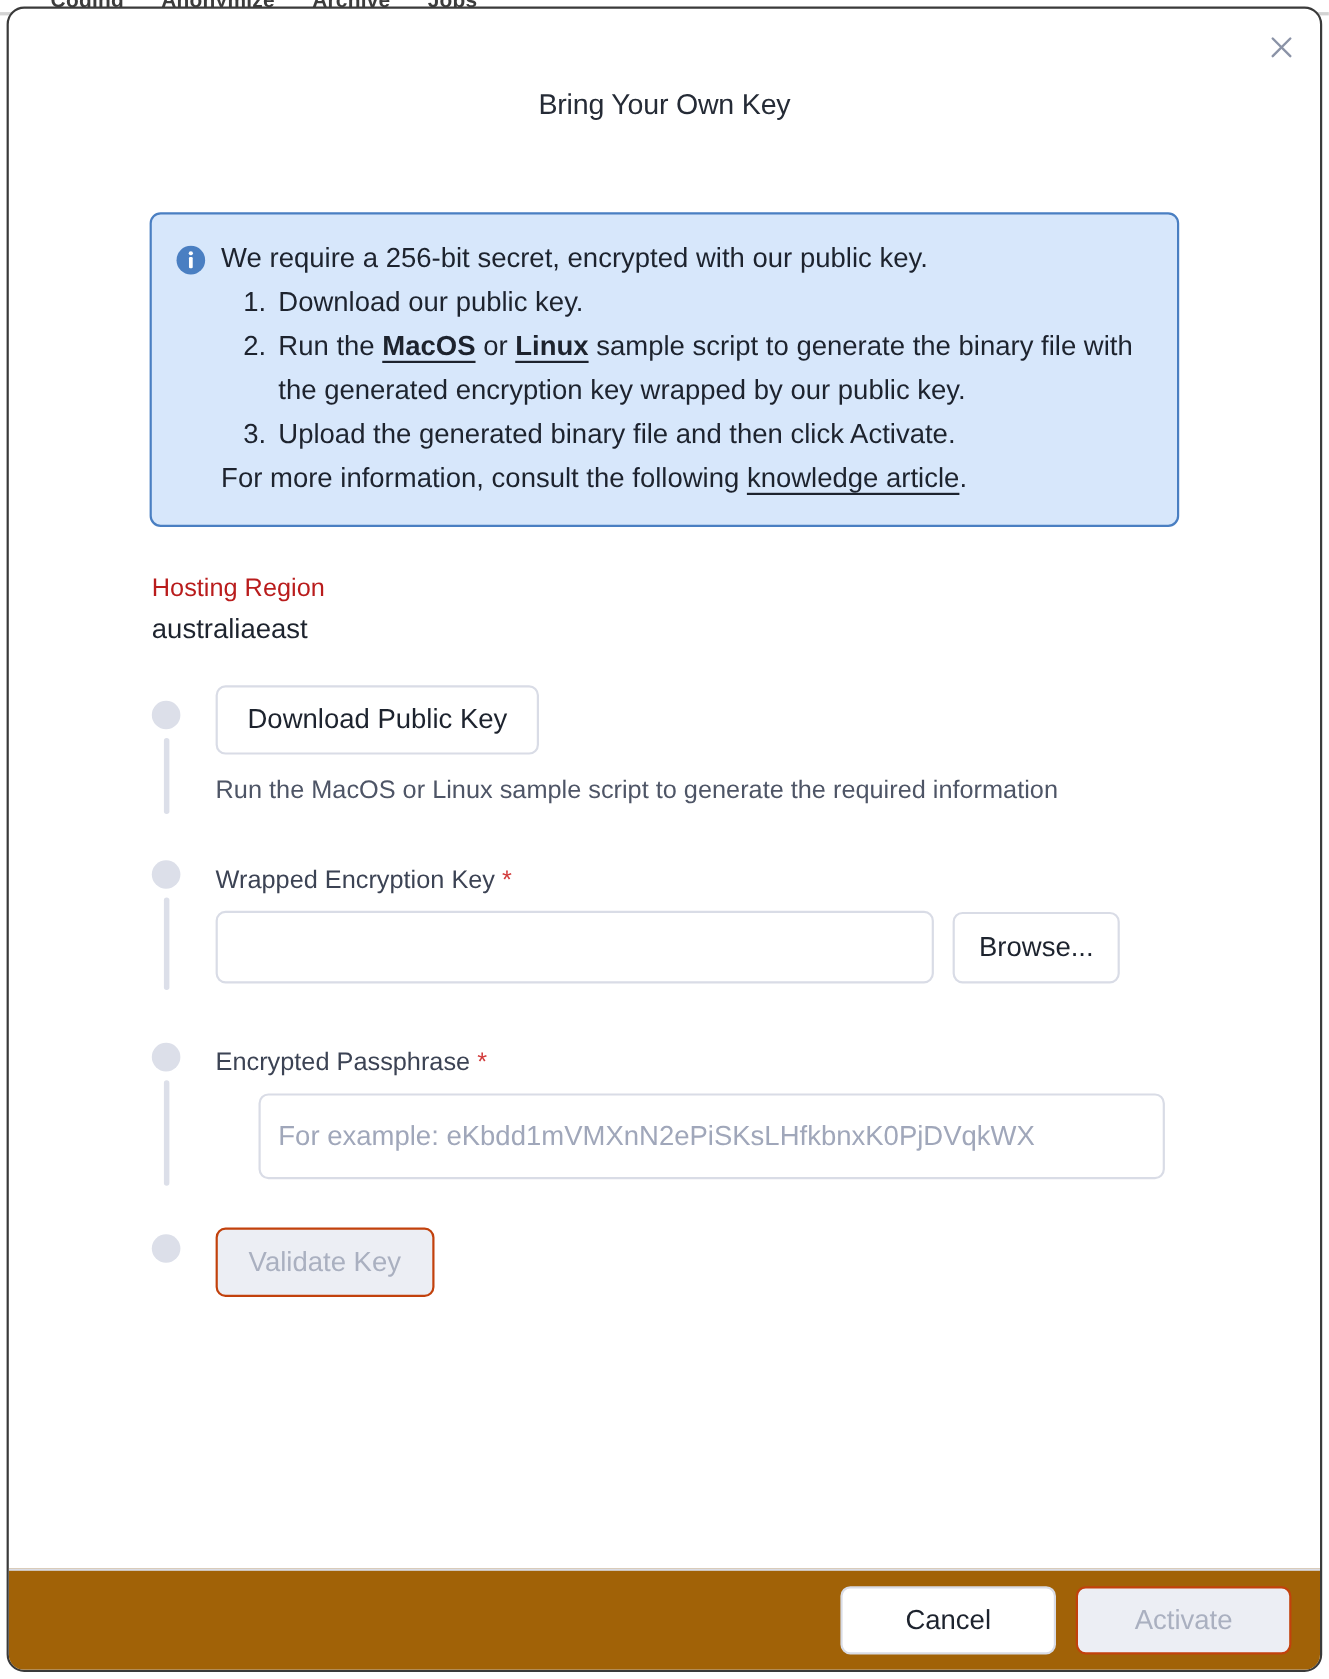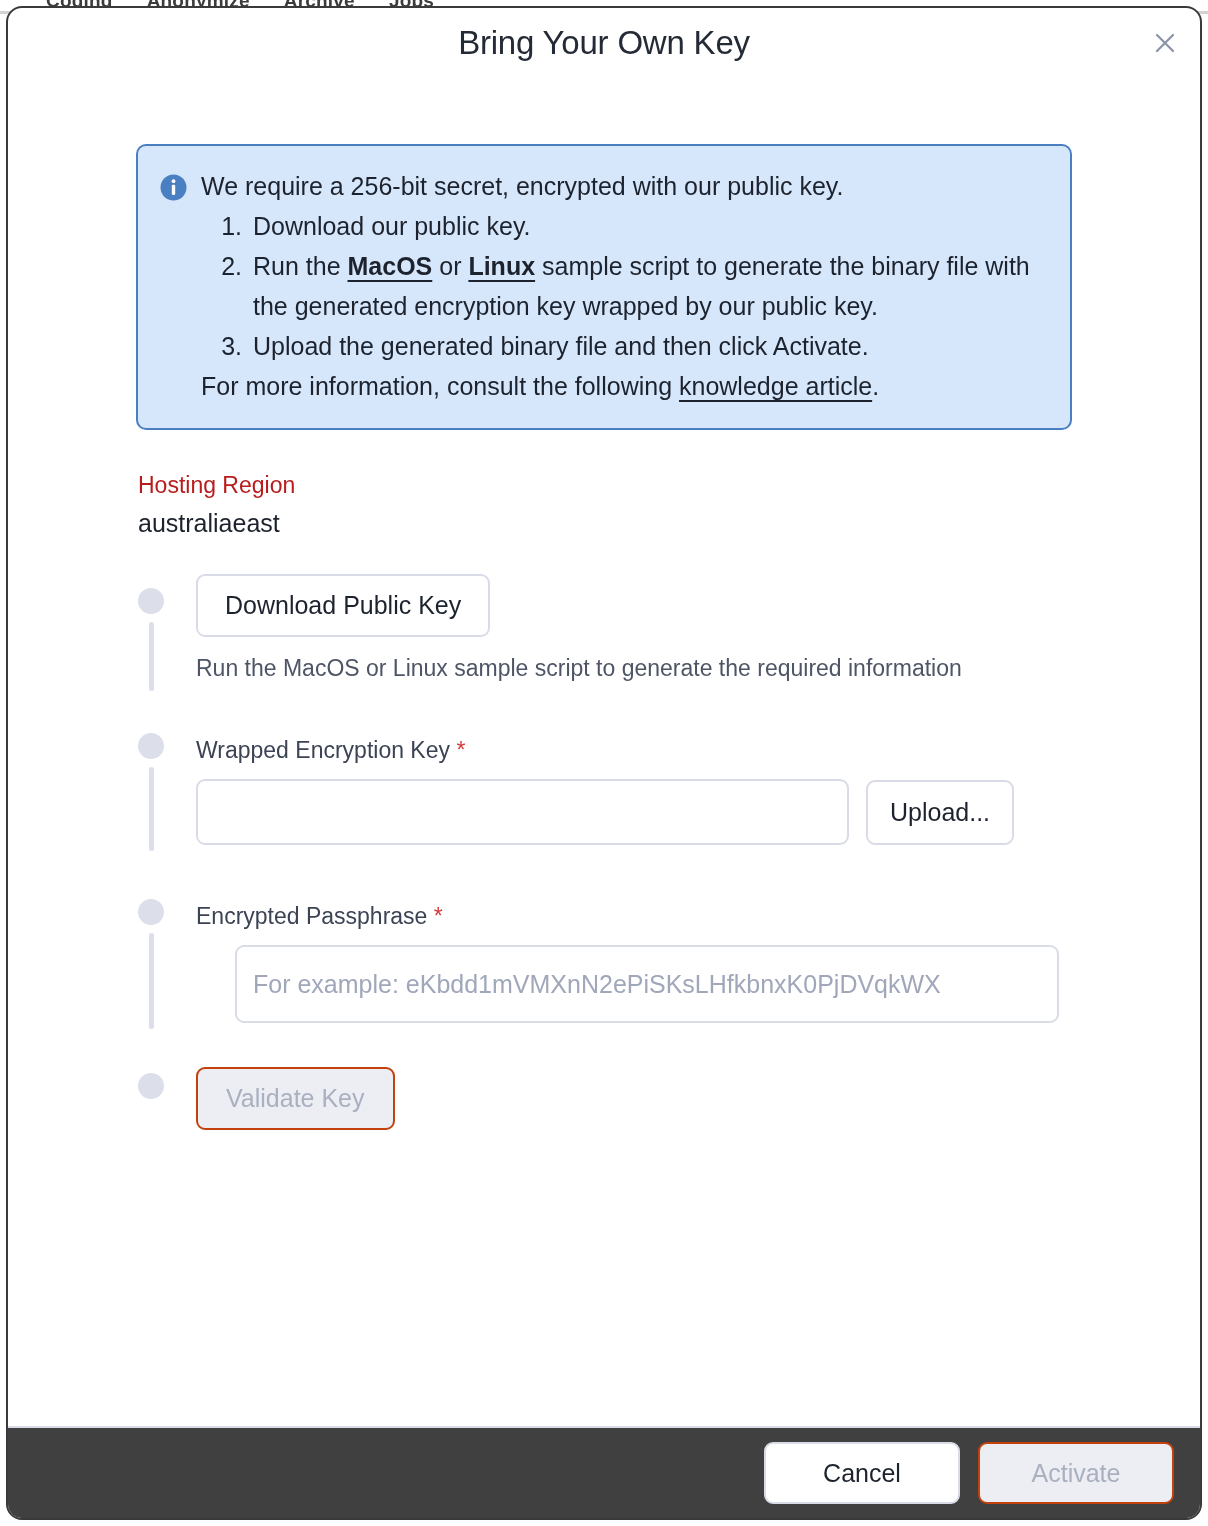--- a/index.html
+++ b/index.html
@@ -83,23 +83,24 @@
     justify-content: center;
     color: #8b93a7;
     cursor: pointer;
     background: none;
     border: none;
     padding: 0;
   }
   .close-btn svg { display: block; }
 
   .modal-title {
-    margin: 16px;
+    margin: 0;
+    padding-top: 72px;
     text-align: center;
-    font-size: 33px;
+    font-size: 26px;
     font-weight: 400;
     color: #252b36;
     letter-spacing: -0.2px;
   }
 
   
   .info-box {
     margin: 82px 128px 0 128px;
     background: #d7e7fb;
     border: 2px solid #4a7fc2;
@@ -258,21 +259,21 @@
   .modal-footer {
     flex: 0 0 auto;
     height: 92px;
     border-top: 2px solid #d9dce6;
     display: flex;
     align-items: center;
     justify-content: flex-end;
     gap: 18px;
     padding-right: 26px;
     box-sizing: border-box;
-    background: #404040;
+    background: #a16207;
   }
   .footer-btn {
     min-width: 196px;
     height: 62px;
     display: flex;
     align-items: center;
     justify-content: center;
     padding: 0 24px;
   }
 </style>
@@ -333,21 +334,21 @@
         <button class="btn btn-outline download-btn">Download Public Key</button>
         <div class="step-help">Run the MacOS or Linux sample script to generate the required information</div>
       </div>
 
       <div class="step step-field" style="margin-top:34px;">
         <span class="step-dot" style="top:14px;"></span>
         <span class="step-line" style="top:48px;"></span>
         <div class="field-label"><span>Wrapped Encryption Key</span> <span class="req">*</span></div>
         <div class="field-row">
           <input class="text-input input-wrapped" type="text" placeholder="" style="">
-          <button class="btn btn-outline browse-btn">Upload...</button>
+          <button class="btn btn-outline browse-btn">Browse...</button>
         </div>
       </div>
 
       <div class="step step-field" style="margin-top:40px;">
         <span class="step-dot" style="top:14px;"></span>
         <span class="step-line" style="top:48px;"></span>
         <div class="field-label"><span>Encrypted Passphrase</span> <span class="req">*</span></div>
         <div class="field-row">
           <input class="text-input input-passphrase" type="text" placeholder="For example: eKbdd1mVMXnN2ePiSKsLHfkbnxK0PjDVqkWX" style="">
         </div>

